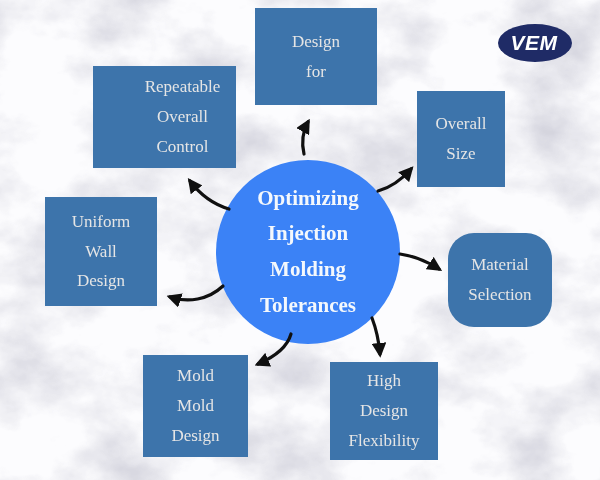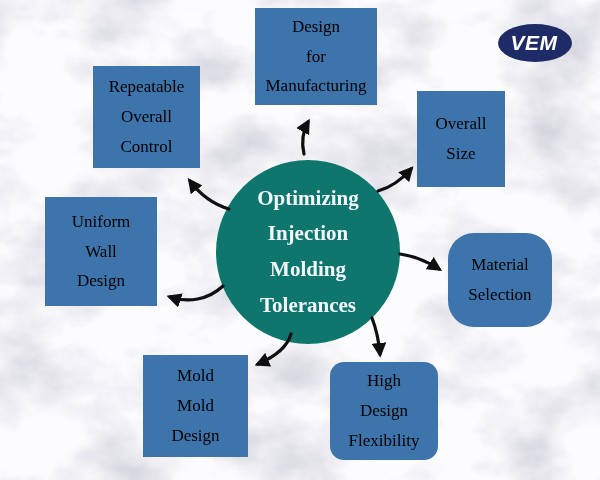--- a/index.html
+++ b/index.html
@@ -19,57 +19,57 @@
   .arrow-layer {
     position: absolute;
     inset: 0;
     z-index: 2;
     pointer-events: none;
   }
   .node {
     position: absolute;
     z-index: 3;
     background: #3d74ab;
-    color: #000000;
+    color: #e5e5e5;
     display: flex;
     flex-direction: column;
     align-items: center;
     justify-content: center;
     text-align: center;
     font-size: 17px;
     line-height: 1.75;
   }
   .node span { display: block; white-space: nowrap; }
   .center-circle {
     position: absolute;
     z-index: 1;
     left: 216px;
     top: 160px;
     width: 184px;
     height: 184px;
     border-radius: 50%;
-    background: #0f766e;
+    background: #3b82f6;
     color: #f4f8fc;
     display: flex;
     flex-direction: column;
     align-items: center;
     justify-content: center;
     text-align: center;
     font-size: 21px;
     font-weight: bold;
     line-height: 1.7;
   }
   .center-circle span { display: block; white-space: nowrap; }
   #node-design-for-manufacturing { left: 255px; top: 8px;   width: 122px; height: 97px; }
-  #node-repeatable-process-control { left: 93px;  top: 66px;  width: 107px; height: 102px; }
+  #node-repeatable-process-control { left: 93px;  top: 66px;  width: 107px; height: 102px; padding-left: 36px; }
   #node-overall-size { left: 417px; top: 91px;  width: 88px; height: 96px; }
   #node-uniform-wall-design { left: 45px;  top: 197px; width: 112px; height: 109px; justify-content: center; }
   #node-material-selection { left: 448px; top: 233px; width: 104px; height: 94px; border-radius: 26px; }
   #node-mold-tool-design { left: 143px; top: 355px; width: 105px; height: 102px; }
-  #node-high-design-flexibility { left: 330px; top: 362px; width: 108px; height: 98px; border-radius: 14px; }
+  #node-high-design-flexibility { left: 330px; top: 362px; width: 108px; height: 98px; }
   .logo {
     position: absolute;
     z-index: 4;
     left: 496px;
     top: 22px;
     width: 78px;
     height: 42px;
   }
   .logo text {
     font-family: "Liberation Sans", sans-serif;
@@ -119,21 +119,20 @@
       <path d="M 372 318 C 377 331 379 343 380 354" marker-end="url(#ah)"></path>
       <path d="M 291 334 C 287 348 272 358 258 364" marker-end="url(#ah)"></path>
       <path d="M 223 286 C 208 300 188 303 170 297" marker-end="url(#ah)"></path>
       <path d="M 229 209 C 212 204 199 193 190 181" marker-end="url(#ah)"></path>
     </g>
   </svg>
 
   <div class="node" id="node-design-for-manufacturing">
     <span>Design</span>
     <span>for</span>
-    <span>Manufacturing</span>
   </div>
 
   <div class="node" id="node-repeatable-process-control">
     <span>Repeatable</span>
     <span>Overall</span>
     <span>Control</span>
   </div>
 
   <div class="node" id="node-overall-size">
     <span>Overall</span>

